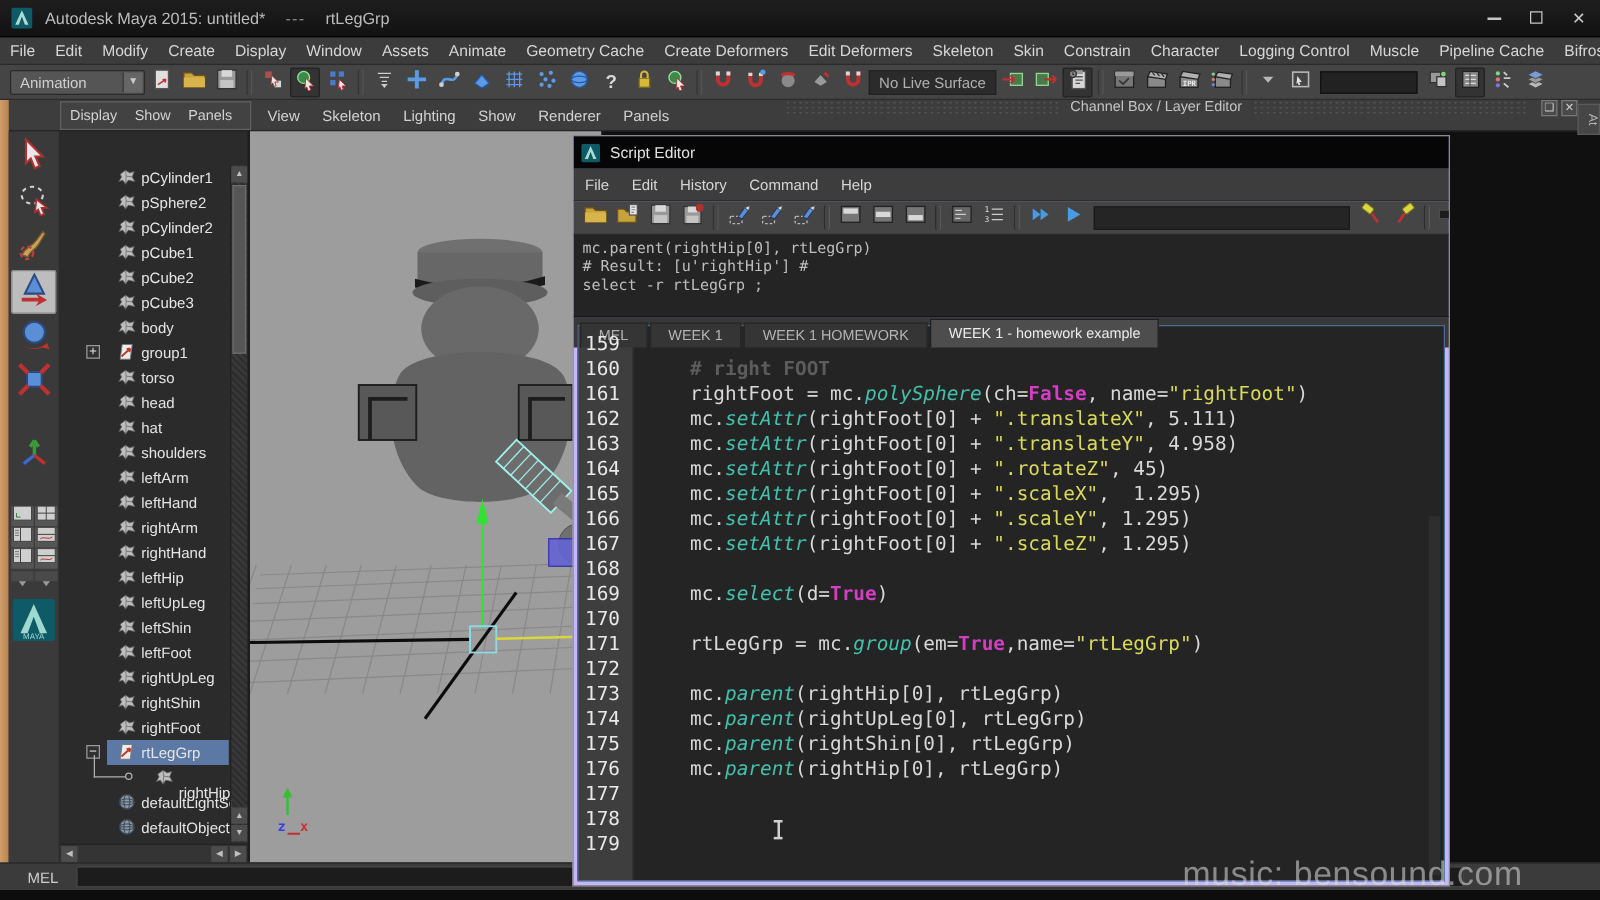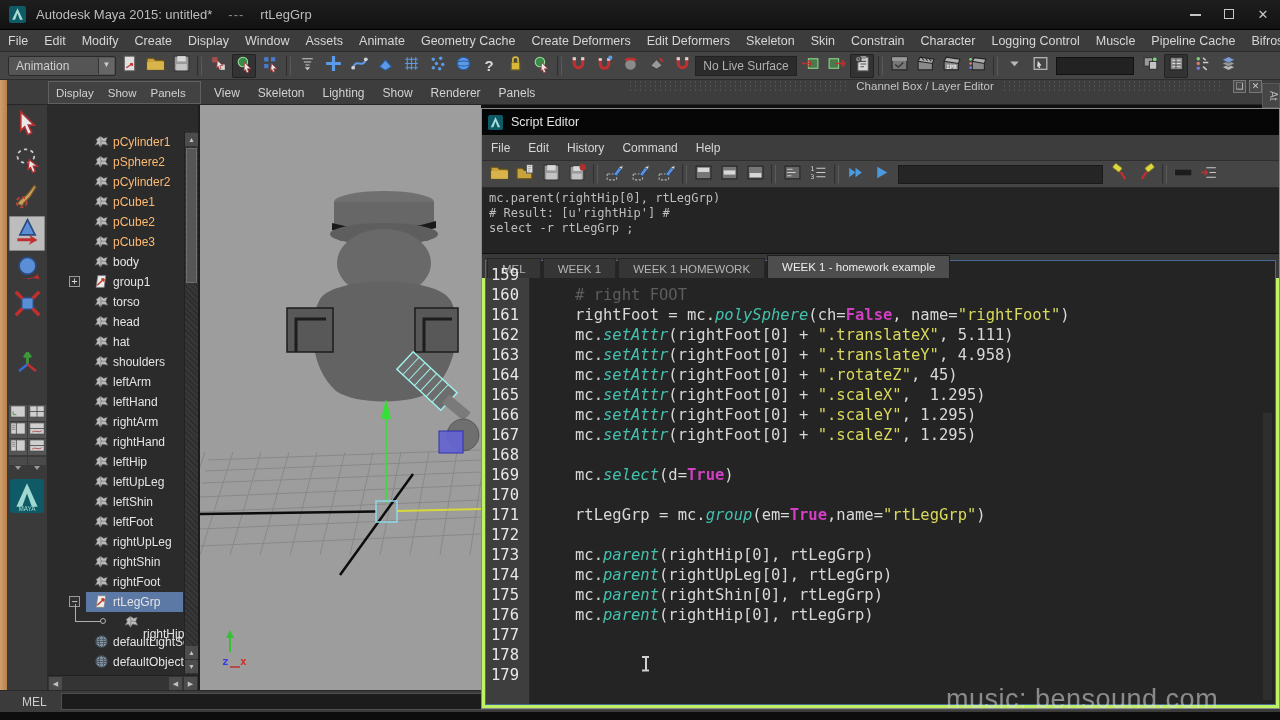--- a/index.html
+++ b/index.html
@@ -61,21 +61,21 @@
   .laydrop { display:flex; margin-top:2px; }
   .laydrop div { width:18px; height:8px; background:#4a4a4a; margin:0 0.5px; text-align:center; }
   .laydrop svg { width:12px; height:6px; }
   .tb-maya { margin-top:14px; width:34px; height:34px; }
 
   
   .outliner { left:48px; top:105px; width:152px; height:585px; background:#2b2b2b; border-right:2px solid #1d1d1d; overflow:hidden; }
   .olist { position:absolute; left:0; top:27px; right:15px; }
   .orow { position:relative; height:20px; }
   .olabel { position:absolute; left:65px; top:3px; font-size:12px; color:#e4e4e4; white-space:nowrap; }
-  .orow.style-dim .olabel { color:#fdba74; }
+  .orow.style-dim .olabel { color:#e5e5e5; }
   .orow.selected { background:linear-gradient(to right, transparent 38px, #5c78a5 38px); }
   .oicon { position:absolute; left:46px; top:2px; width:15px; height:15px; }
   .oicon svg { width:15px; height:15px; }
   .orow.child .oicon { left:76px; }
   .orow.child .olabel { left:95px;margin-top:12px; }
   .oexp { display:none; position:absolute; left:21px; top:4px; width:11px; height:11px; background:#303030; border:1px solid #9a9a9a; color:#ddd; font-size:10px; line-height:9px; text-align:center; font-family:"DejaVu Sans Mono",monospace; }
   .orow.expander-plus .oexp, .orow.expander-minus .oexp { display:block; }
   .orow.expander-plus .oexp::before { content:"+"; }
   .orow.expander-minus .oexp::before { content:"\2212"; }
   .otree { display:none; }
@@ -85,21 +85,21 @@
   .oscroll .arr { position:absolute; left:0; width:13px; height:13px; background:#4c4c4c; color:#c0c0c0; font-size:7px; text-align:center; line-height:13px; }
   .oscroll .thumb { position:absolute; left:1px; top:16px; width:11px; height:135px; background:#565656; border:1px solid #6e6e6e; }
   .ohscroll { position:absolute; left:0; right:0; bottom:0; height:15px; background:#343434; border-top:1px solid #222; }
   .ohscroll .arr { position:absolute; top:1px; width:13px; height:13px; background:#4c4c4c; color:#c0c0c0; font-size:7px; text-align:center; line-height:13px; }
 
   
   .viewport { left:200px; top:105px; width:281px; height:585px; background:#9d9d9d; overflow:hidden; }
   .vp-svg { width:281px; height:585px; display:block; }
 
   
-  .scripteditor { left:481px; top:108px; width:799px; height:601px; background:#bef264; border:1px solid #8a8a8a; z-index:5; }
+  .scripteditor { left:458px; top:108px; width:702px; height:601px; background:#c4b5fd; border:1px solid #8a8a8a; z-index:5; }
   .se-title { height:26px; background:#060606; display:flex; align-items:center; }
   .se-title .mlogo { width:15px; height:15px; margin-left:6px; }
   .se-title .t { margin-left:8px; font-size:12.5px; color:#e2e2e2; }
   .se-menu { height:26px; background:#3d3d3d; display:flex; align-items:center; border-bottom:1px solid #2e2e2e; }
   .se-menu span { padding:0 9px; font-size:12px; color:#d6d6d6; }
   .se-toolbar { height:27px; background:#454545; display:flex; align-items:center; border-bottom:1px solid #2a2a2a; padding-left:4px; overflow:hidden; }
   .se-input { width:205px; height:19px; background:#252525; border:1px solid #1a1a1a; margin:0 4px; flex:none; }
   .se-history { height:66px; background:#242424; border-bottom:1px solid #111; padding:3px 0 0 7px; font-family:"DejaVu Sans Mono",monospace; overflow:hidden; }
   .hline { font-size:12px; line-height:15px; color:#bdbdbd; white-space:pre; }
   .se-tabs { height:24px; background:#383838; display:flex; align-items:flex-end; padding-left:5px; position:relative; }
@@ -109,21 +109,21 @@
   .se-code { position:absolute; left:3px; right:3px; top:151px; bottom:3px; background:#242424; border:1px solid #4a6a96; overflow:hidden; }
   .gutter-bg { position:absolute; left:0; top:0; bottom:0; width:44px; background:#3e3e3e; border-right:1px solid #2a2a2a; }
   .codelist { position:absolute; left:0; top:5px; right:0; }
   .crow { display:flex; height:20px; font-family:"DejaVu Sans Mono",monospace; font-size:15.5px;gap:41px; }
   .cnum { width:44px; flex:none; padding-left:5px; color:#e8e8e8; position:relative; z-index:1; }
   .ccode { padding-left:4px; white-space:pre; }
   .seg-plain { color:#d8d8d8; }
   .seg-func { color:#43c1ad; font-style:italic; }
   .seg-str { color:#d9d95c; }
   .seg-bool { color:#d23fc4; font-weight:bold; }
-  .seg-comment { color:#5d5d5d; }
+  .seg-comment { color:#5d5d5d;font-weight:bold; }
   .ibeam { position:absolute; left:155px; top:395px; width:9px; height:15px; z-index:2; }
   .ibeam::before { content:""; position:absolute; left:4px; top:0; bottom:0; width:1.5px; background:#d0d0d0; }
   .ibeam::after { content:""; position:absolute; left:1px; right:1px; top:0; height:1.5px; background:#d0d0d0; box-shadow:0 13.5px 0 #d0d0d0; }
   .se-vscroll { position:absolute; right:3px; top:152px; bottom:4px; width:9px; background:#2e2e2e; }
 
   
   .bottombar { left:0; top:690px; width:1280px; height:22px; background:#3b3b3b; border-top:1px solid #2a2a2a; display:flex; align-items:center; }
   .mel-label { margin-left:22px; font-size:12px; color:#cdcdcd; }
   .cmdline { margin-left:14px; width:1110px; height:17px; background:#1c1c1c; border:1px solid #4e4e4e; color:#ddd; font-family:"DejaVu Sans Mono",monospace; font-size:12px; padding:0 4px; }
   .taskbar { left:0; top:712px; width:1280px; height:8px; background:#0d0d0d; z-index:8; }

